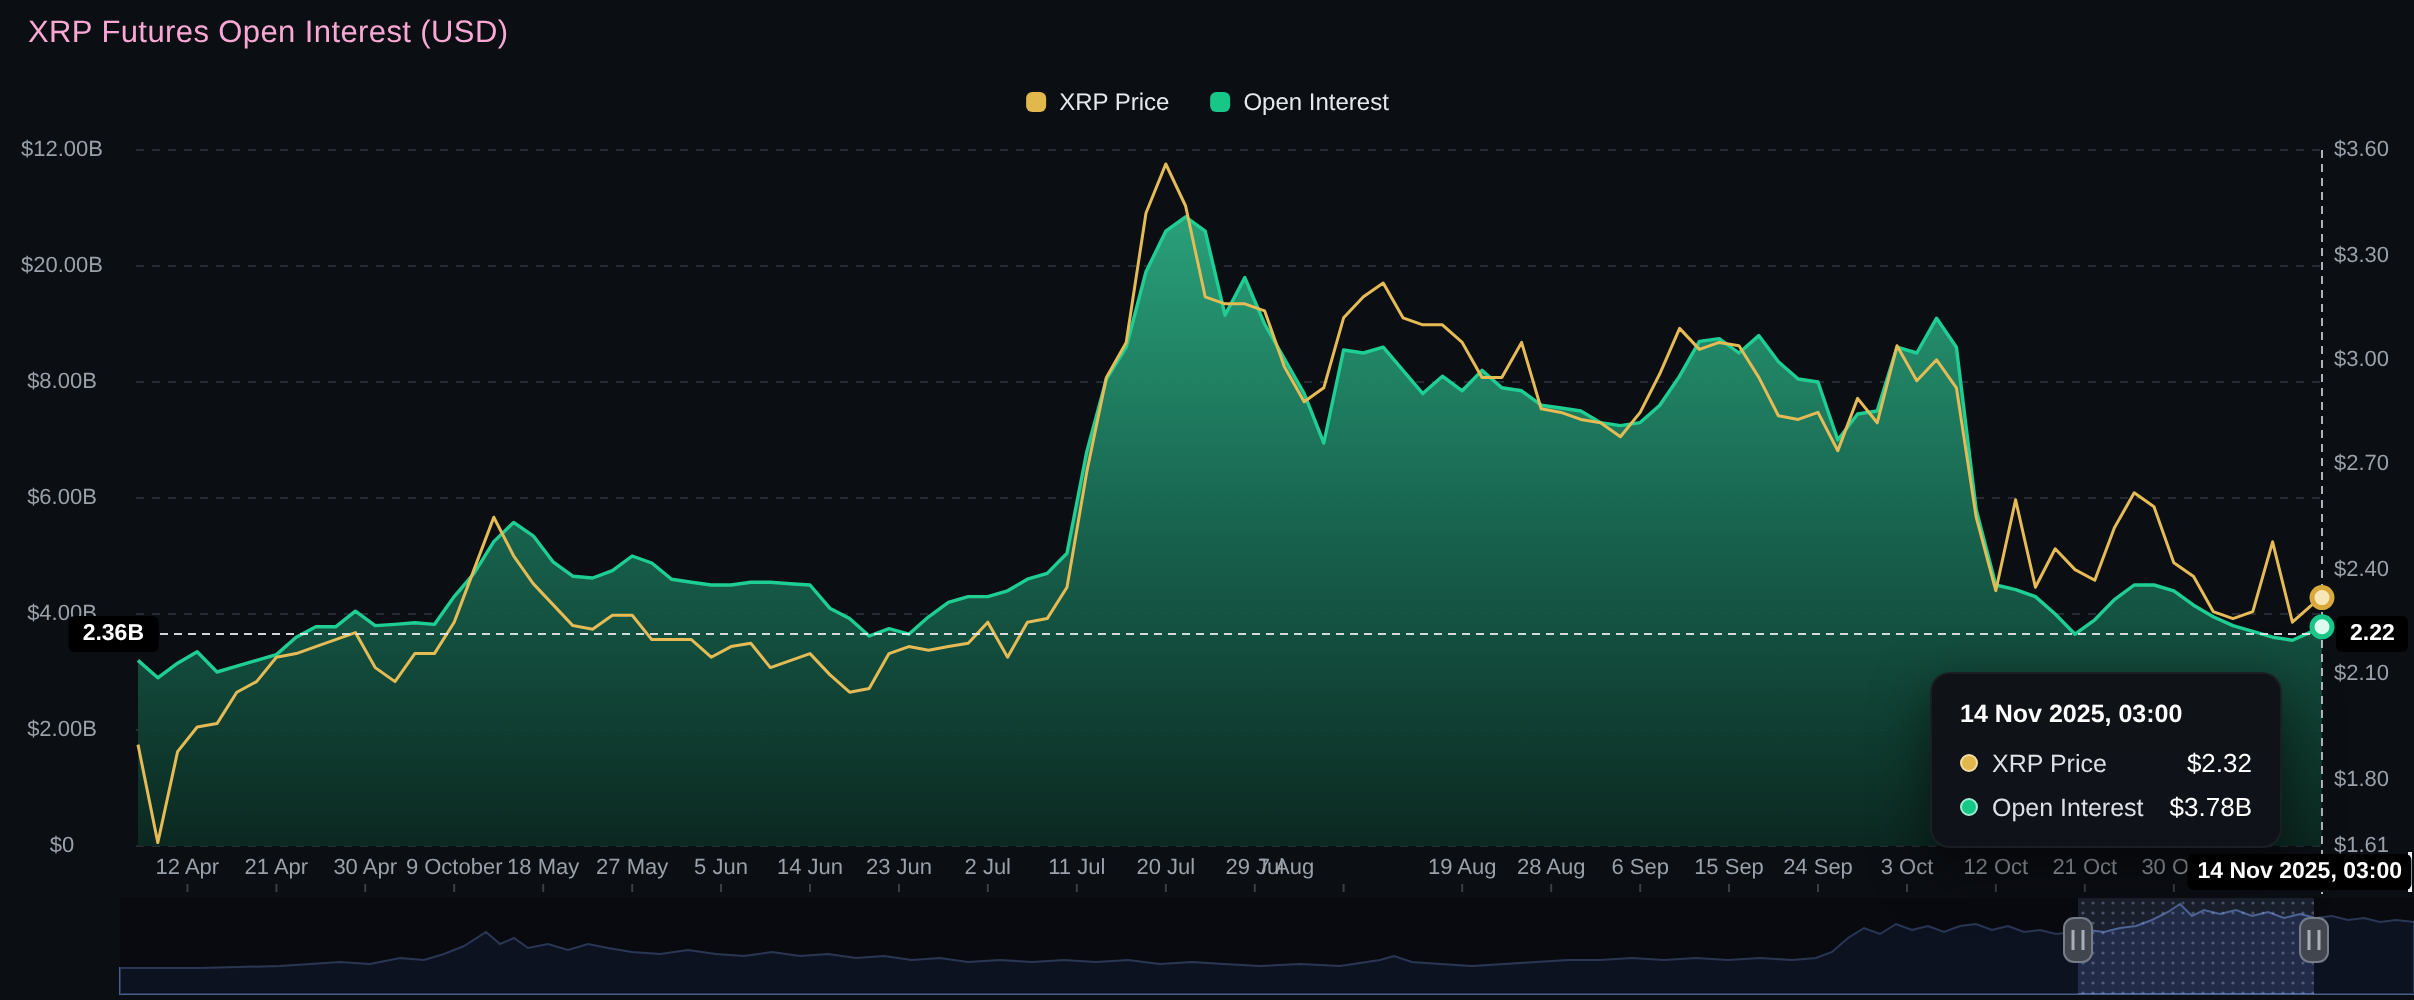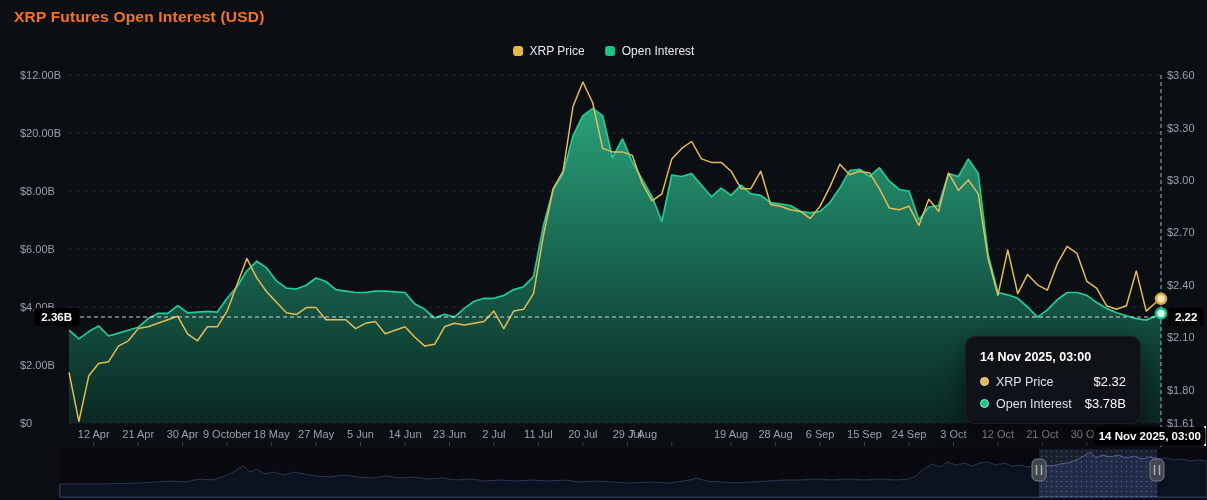--- a/index.html
+++ b/index.html
@@ -1,25 +1,25 @@
 <!DOCTYPE html>
 <html><head>
 <meta charset="utf-8">
 <style>
   html,body{margin:0;padding:0;background:#06080c;}
   .stage{position:relative;width:1207px;height:500px;background:#0B0E13;overflow:hidden;
          font-family:"Liberation Sans","DejaVu Sans",sans-serif;}
-  .title{position:absolute;left:14px;top:8px;font-size:15.5px;font-weight:700;color:#f97316;letter-spacing:.2px;}
+  .title{position:absolute;left:14px;top:8px;font-size:15.5px;font-weight:400;color:#f9a8d4;letter-spacing:.2px;}
   .legend{position:absolute;top:44px;left:50%;transform:translateX(-50%);display:flex;gap:20px;align-items:center;}
   .leg-item{display:flex;gap:7px;align-items:center;cursor:pointer;}
   .swatch{width:10px;height:10px;border-radius:3px;display:inline-block;}
   .leg-label{font-size:12px;color:#E5E8EC;}
   svg{position:absolute;left:0;top:0;}
   .ylab,.xlab{position:absolute;font-size:11px;color:#99A0A9;white-space:nowrap;}
-  .ylab.left{left:0;width:62px;text-align:left;transform:translateY(-50%);padding-left:20px;}
+  .ylab.left{left:0;width:62px;text-align:center;transform:translateY(-50%);}
   .ylab.right{left:1167px;transform:translateY(-50%);}
   .xlab{transform:translate(-50%,0);top:428px;}
   .badge{position:absolute;background:#000;color:#fff;font-size:11.5px;font-weight:700;
          padding:3px 7px;border-radius:3px;white-space:nowrap;z-index:6;}
   .badge-left{left:79px;top:317px;transform:translate(-100%,-50%);}
   .badge-right{left:1168px;top:317px;transform:translateY(-50%);}
   .badge-date{left:1206px;top:436px;transform:translate(-100%,-50%);padding:3px 5px;}
   .tooltip{position:absolute;left:965px;top:336px;width:176px;box-sizing:border-box;
            background:rgba(15,18,24,0.97);border:1px solid rgba(255,255,255,0.05);
            border-radius:10px;padding:13px 14px 12px 14px;z-index:5;

